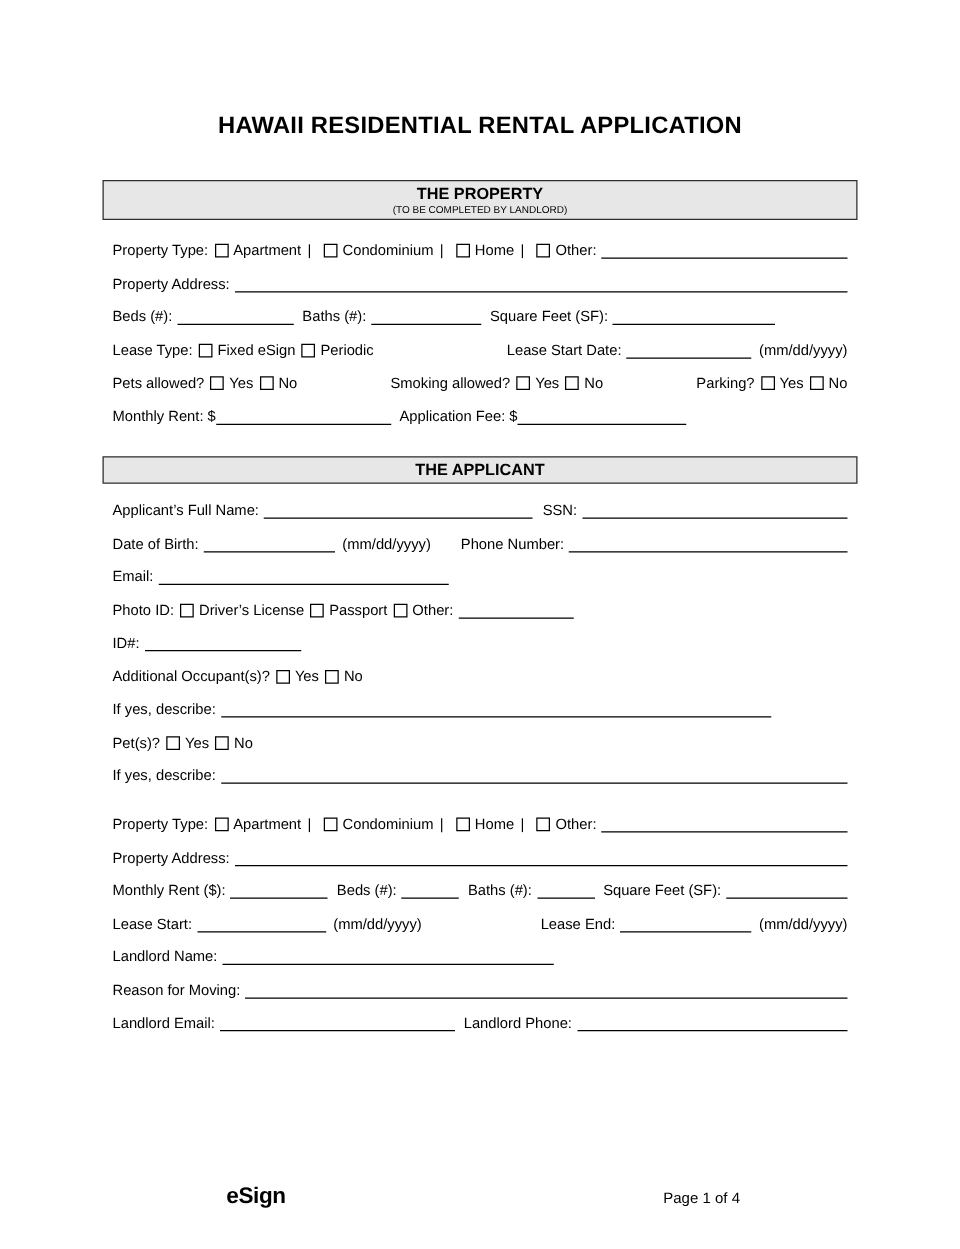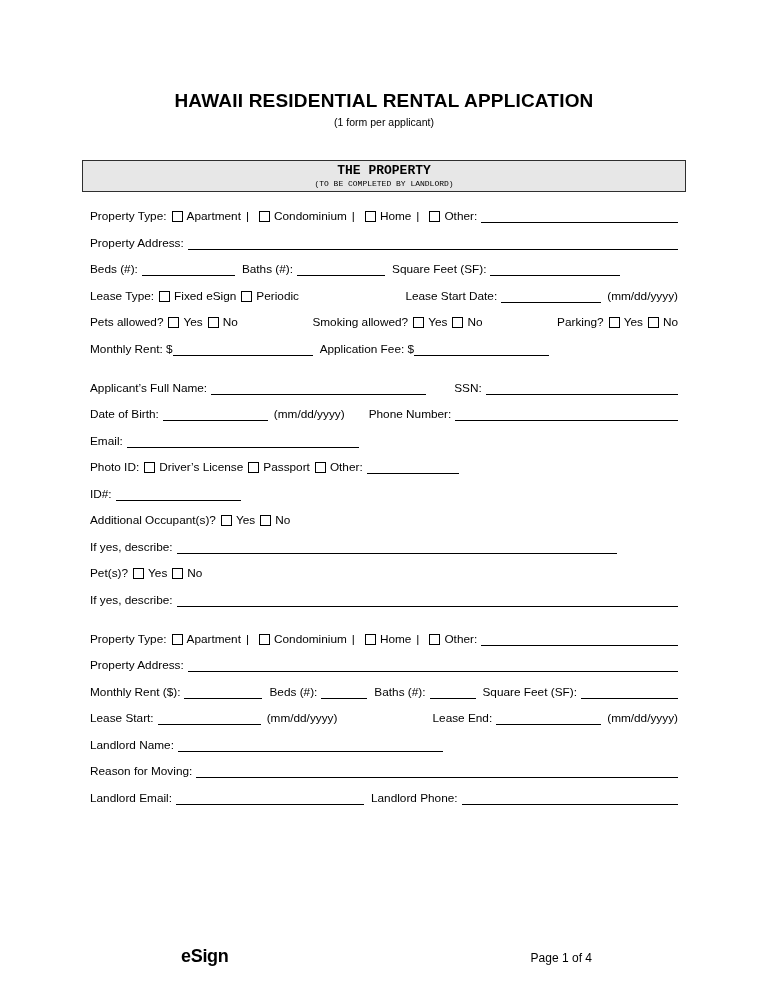--- a/index.html
+++ b/index.html
@@ -20,21 +20,20 @@
 
   .content { width: 604px; margin: 0 auto; }
 
   .sec { margin-top: 25px; }
   .sec.first { margin-top: 32px; }
   .sec-head {
     border: 1px solid var(--sec-border, #2f2f2f);
     background: var(--sec-bg, #e7e7e7);
     text-align: center;
     padding: 2px 0 3px;
-    font-family: Liberation Mono, monospace;
   }
   .sec-title { font-size: 13px; font-weight: 700; line-height: 1.2; }
   .sec-sub { font-size: 8px; line-height: 1.2; }
 
   .rows { padding: 0 8px; }
   .row {
     display: flex;
     align-items: flex-end;
     margin-top: 12.5px;
     font-size: 11.8px;
@@ -55,42 +54,41 @@
   }
   .ln {
     flex: none;
     border-bottom: 1.3px solid #000;
     height: 13px;
     margin-left: 4px;
   }
   .ln.fx { flex: 1 1 auto; }
   .pipe { margin: 0 5px; }
   .ml6 { margin-left: 6px; }
-  .ml12 { margin-left: 28px; } .ml24 { margin-left: 24px; }
+  .ml12 { margin-left: 8px; } .ml24 { margin-left: 24px; }
   .mr7 { margin-right: 7px; }
 
   .footer {
     position: absolute;
     left: 0; right: 0; bottom: 32px;
     display: flex;
     justify-content: space-between;
     align-items: baseline;
     padding: 0 100px 0 105px;
   }
   .brand { font-size: 18px; font-weight: 700; letter-spacing: -0.3px; }
   .pageno { font-size: 12px; }
 </style>
 </head>
 <body>
 
 <div class="page">
 
   <div class="doc-header">
     <h1 class="doc-title">HAWAII RESIDENTIAL RENTAL APPLICATION</h1>
-    <div class="doc-subtitle">(1 form per applicant)</div>
   </div>
 
   <div class="content">
 
     <section class="sec first">
       <div class="sec-head">
         <div class="sec-title">THE PROPERTY</div>
         <div class="sec-sub">(TO BE COMPLETED BY LANDLORD)</div>
       </div>
       <div class="rows">
@@ -168,20 +166,23 @@
           <span class="lbl">Monthly Rent: $</span>
           <span class="ln mr7" style="width:140px;margin-left:0"></span>
           <span class="lbl">Application Fee: $</span>
           <span class="ln" style="width:135px;margin-left:0"></span>
         </div>
 
       </div>
     </section>
 
     <section class="sec">
+      <div class="sec-head">
+        <div class="sec-title">THE APPLICANT</div>
+      </div>
       <div class="rows tight">
 
         <div class="row">
           <span class="lbl">Applicant’s Full Name:</span>
           <span class="ln" style="width:215px"></span>
           <span class="lbl ml12">SSN:</span>
           <span class="ln fx"></span>
         </div>
 
         <div class="row">

